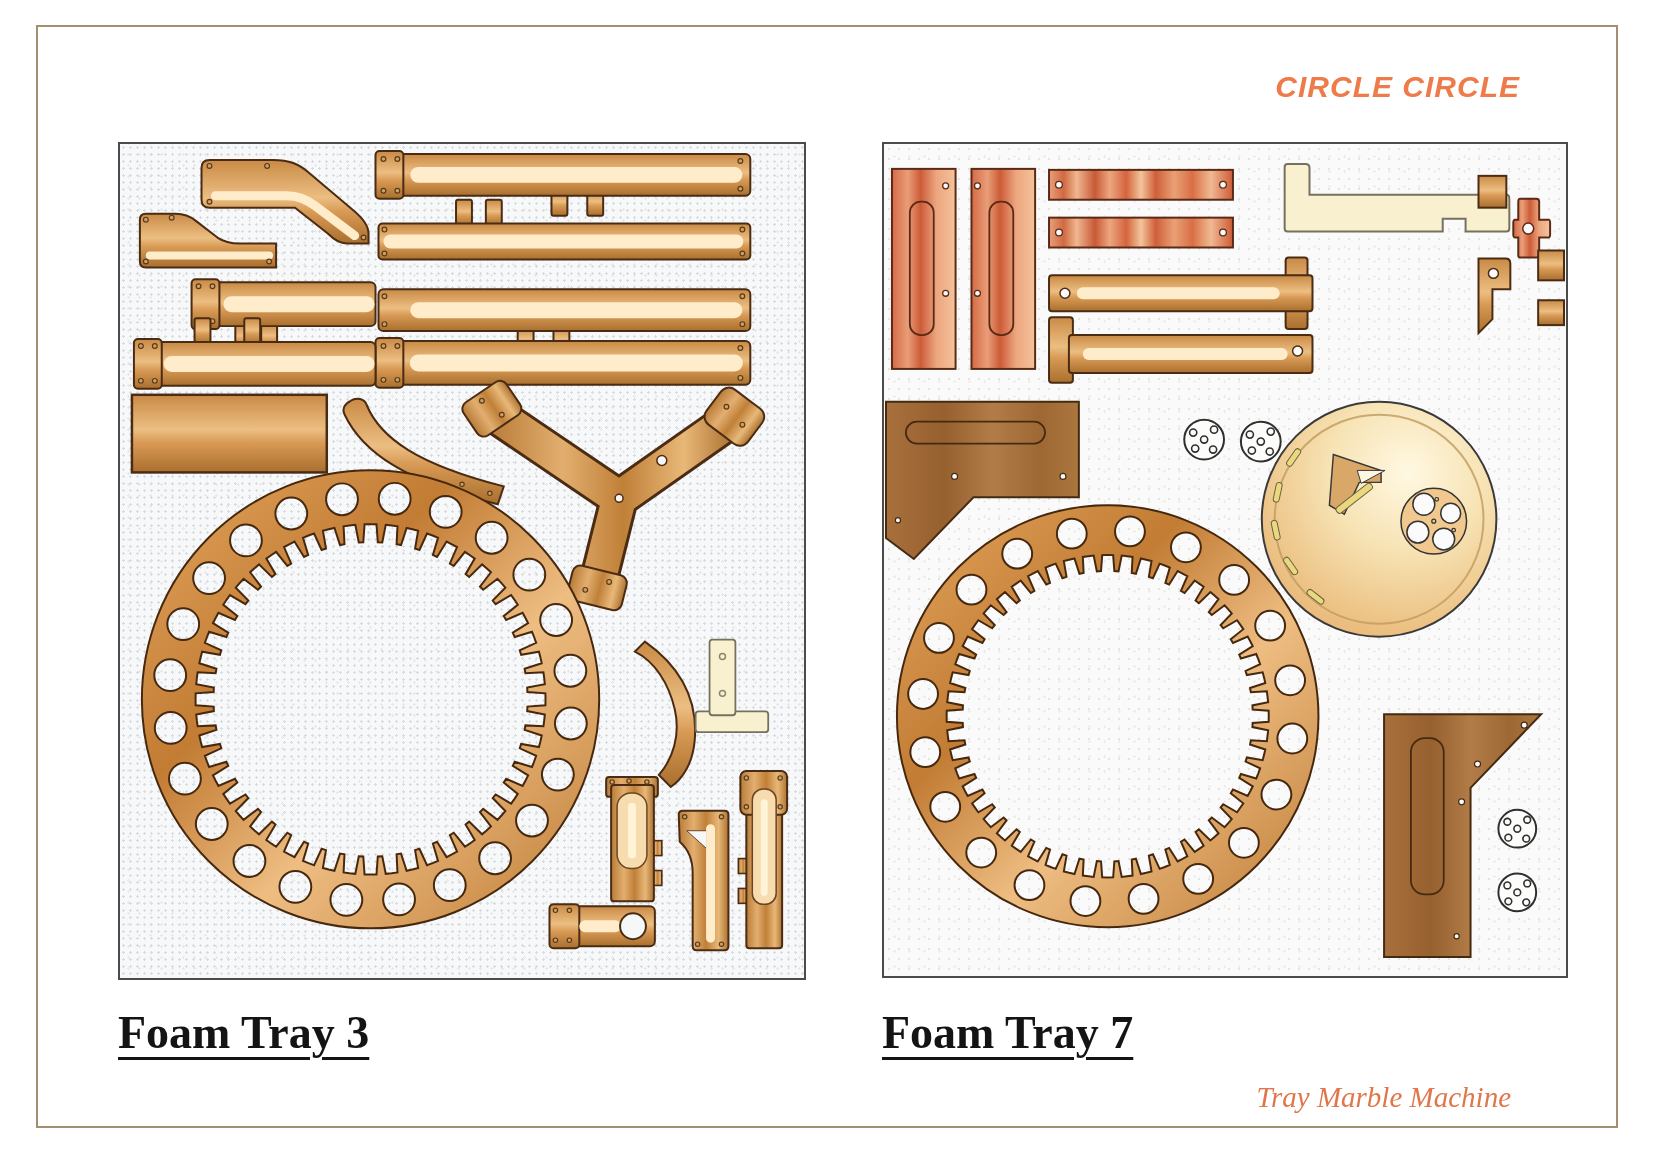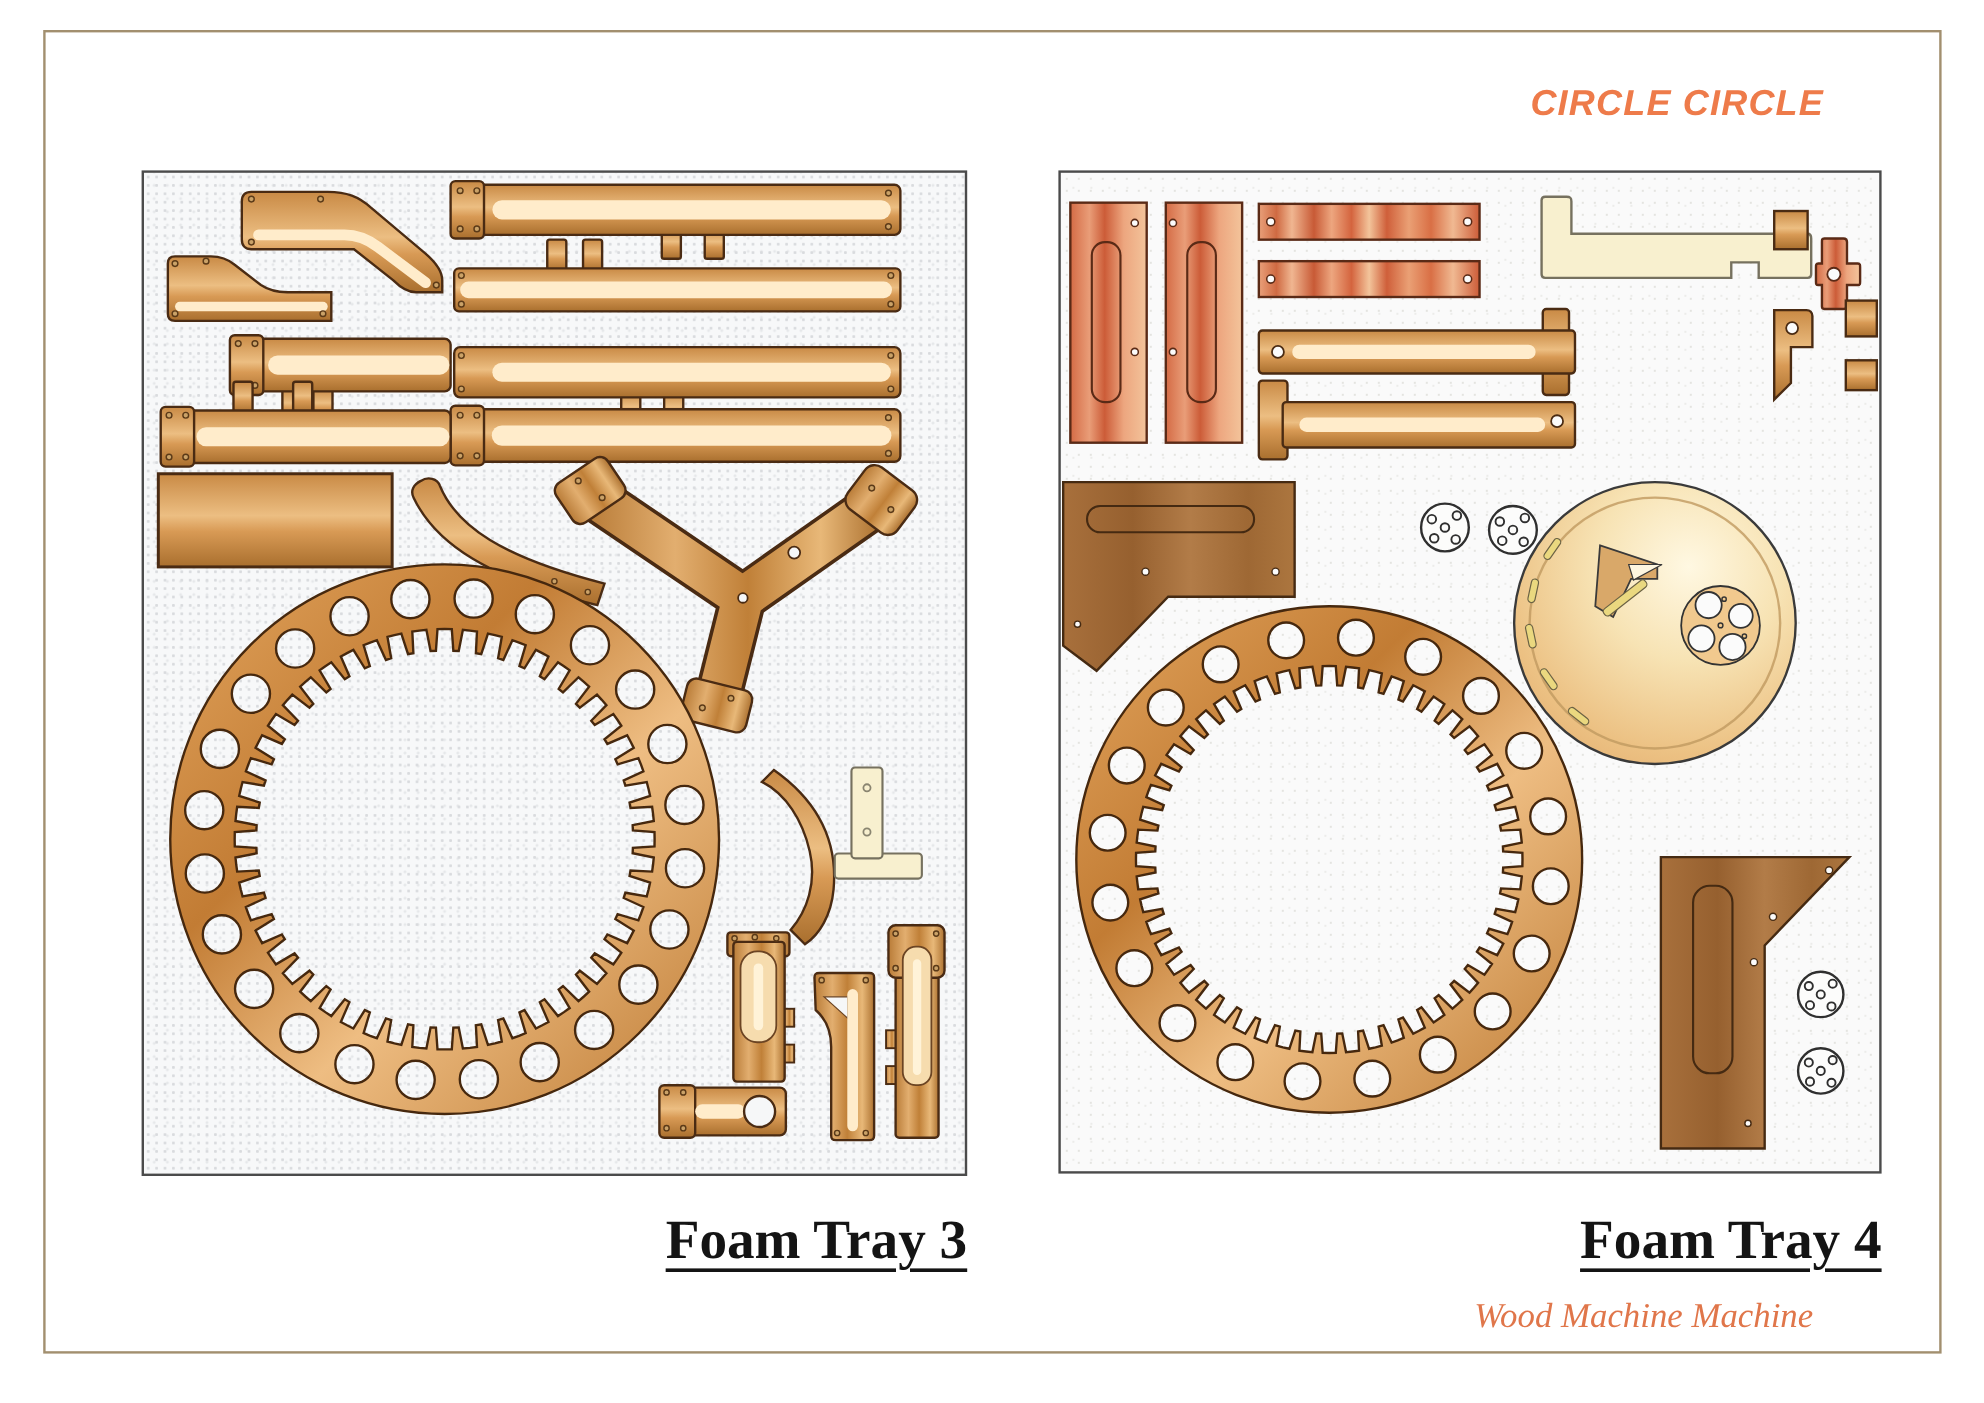--- a/index.html
+++ b/index.html
@@ -18,21 +18,21 @@
         background-size:7px 7px, 11px 11px;
         background-position:0 0, 3px 5px;}
   .tray.right{background-color:#fafafa;
         background-image:
           radial-gradient(#e4e4e0 1px, transparent 1.3px),
           radial-gradient(#ececea 1px, transparent 1.3px);
         background-size:10px 10px, 15px 15px;}
   #tray3{left:118px;top:142px;width:688px;height:838px;}
   #tray4{left:882px;top:142px;width:686px;height:836px;}
   .tray svg{display:block;width:100%;height:100%;}
-  .caption{position:absolute;top:1006px;text-align:right;
+  .caption{position:absolute;top:1006px;text-align:left;
            font:bold 46px "Liberation Serif",serif;color:#141414;}
   #cap3{left:118px;width:688px;}
   #cap4{left:882px;width:686px;}
   .caption span{text-decoration:underline;text-decoration-thickness:3px;text-underline-offset:9px;}
   .footer{position:absolute;top:1081px;right:142px;
           font:italic 29px "Liberation Serif",serif;color:#e0764a;}
   .scr{fill:#caa268;stroke:#5b3a18;stroke-width:1.2;}
 </style>
 </head>
 <body>
@@ -488,15 +488,15 @@
           <circle cx="647" cy="743" r="3.4"></circle>
       <circle cx="627" cy="745" r="3.4"></circle>
           <circle cx="628" cy="761" r="3.4"></circle>
           <circle cx="646" cy="762" r="3.4"></circle>
         </g>
   </g>
 </svg>
 </div>
 
 <div class="caption" id="cap3"><span>Foam Tray 3</span></div>
-<div class="caption" id="cap4"><span>Foam Tray 4</span></div>
-
-<div class="footer">Wood Machine Machine</div>
+<div class="caption" id="cap4"><span>Foam Tray 7</span></div>
+
+<div class="footer">Tray Marble Machine</div>
 
 </body></html>

